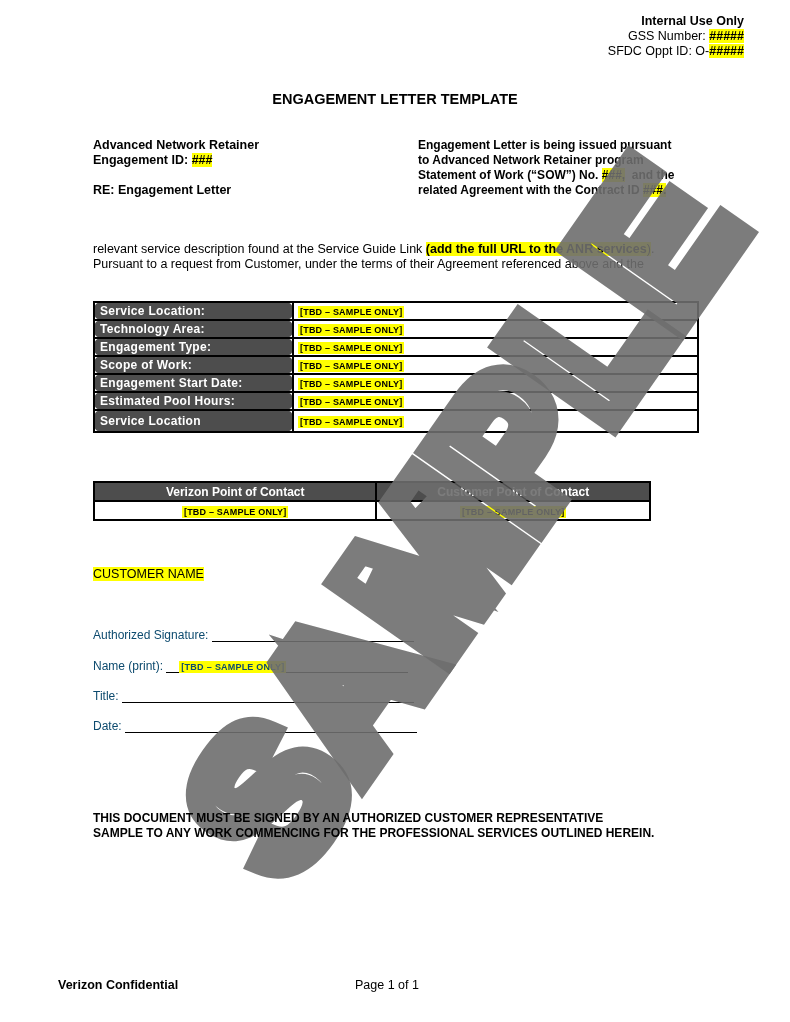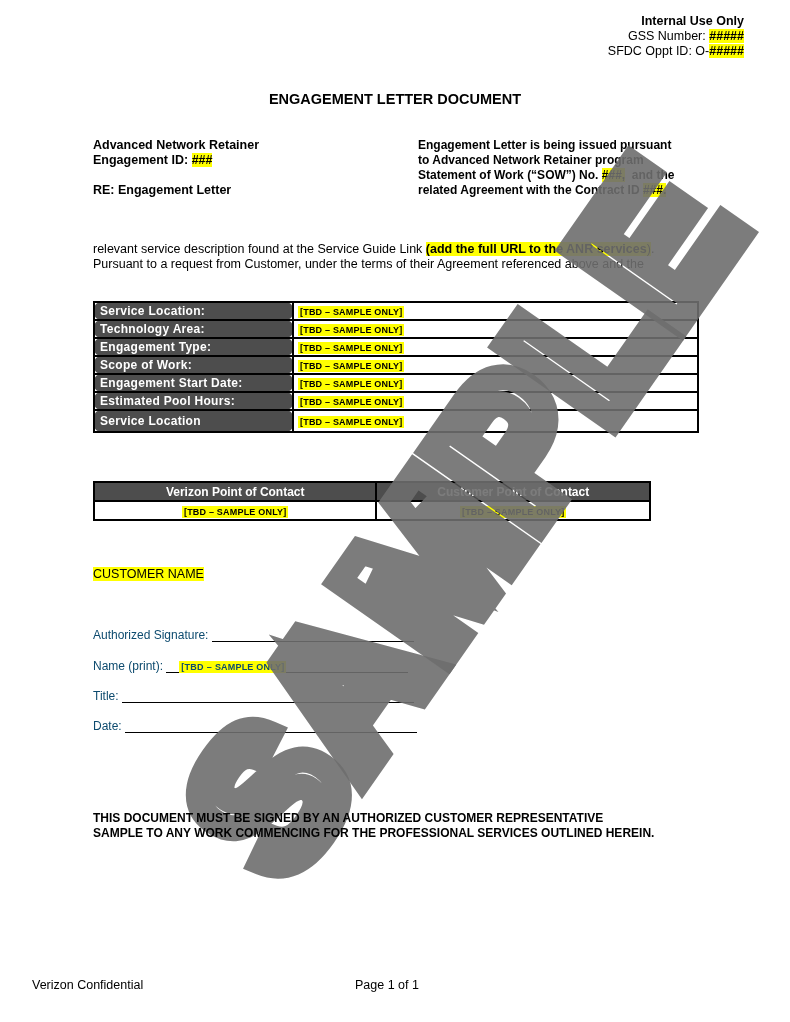--- a/index.html
+++ b/index.html
@@ -19,36 +19,36 @@
   .t1 td.lbl { background:#4d4d4d; color:#fff; font-weight:bold; width:192px; padding-left:5px; letter-spacing:0.3px;border-radius:7px; }
   .t1 td.val { padding-left:4px; }
   .tbd { background:#ffff00; font-size:9px; font-weight:bold; padding:1px 2px; letter-spacing:0.2px; }
   .t2 { position:absolute; left:93px; top:481px; width:558px; }
   .t2 td, .t2 th { border:2px solid #000; height:17px; text-align:center; font-size:12px; padding:0; }
   .t2 th { background:#4d4d4d; color:#fff; font-weight:bold; }
   .custname { left:93px; top:567px; font-size:12.5px; }
   .sig { left:93px; font-size:12px; color:#0c4a6e; }
   .line { display:inline-block; border-bottom:1px solid #000; vertical-align:bottom; height:12px; }
   .notice { left:93px; top:811px; font-size:12px; font-weight:bold; line-height:15px; }
-  .footer-left { left:32px; top:978px; font-size:12.5px; font-weight:normal; }
+  .footer-left { left:58px; top:978px; font-size:12.5px; font-weight:bold; }
   .footer-center { left:355px; top:978px; font-size:12.5px; }
   .wm-wrap { position:absolute; left:0; top:0; width:790px; height:1022px; pointer-events:none; }
   .wm-text { position:absolute; left:60px; top:410px; font-size:190px; font-weight:bold; color:transparent;
              -webkit-text-stroke:26px rgba(110,110,110,0.9); transform:rotate(-55deg); transform-origin:50% 50%; letter-spacing:2px; }
 </style>
 </head>
 <body>
 
 <div class="abs hdr-right">
   <div class="b">Internal Use Only</div>
   <div><span>GSS Number: </span><span class="hl b">#####</span></div>
   <div><span>SFDC Oppt ID: O-</span><span class="hl b">#####</span></div>
 </div>
 
-<div class="abs title">ENGAGEMENT LETTER DOCUMENT</div>
+<div class="abs title">ENGAGEMENT LETTER TEMPLATE</div>
 
 <div class="abs leftblock">
   <div>Advanced Network Retainer</div>
   <div><span>Engagement ID: </span><span class="hl">###</span></div>
   <div style="height:15px"></div>
   <div>RE: Engagement Letter</div>
 </div>
 
 <div class="abs rightblock">
   <div>Engagement Letter is being issued pursuant</div>

